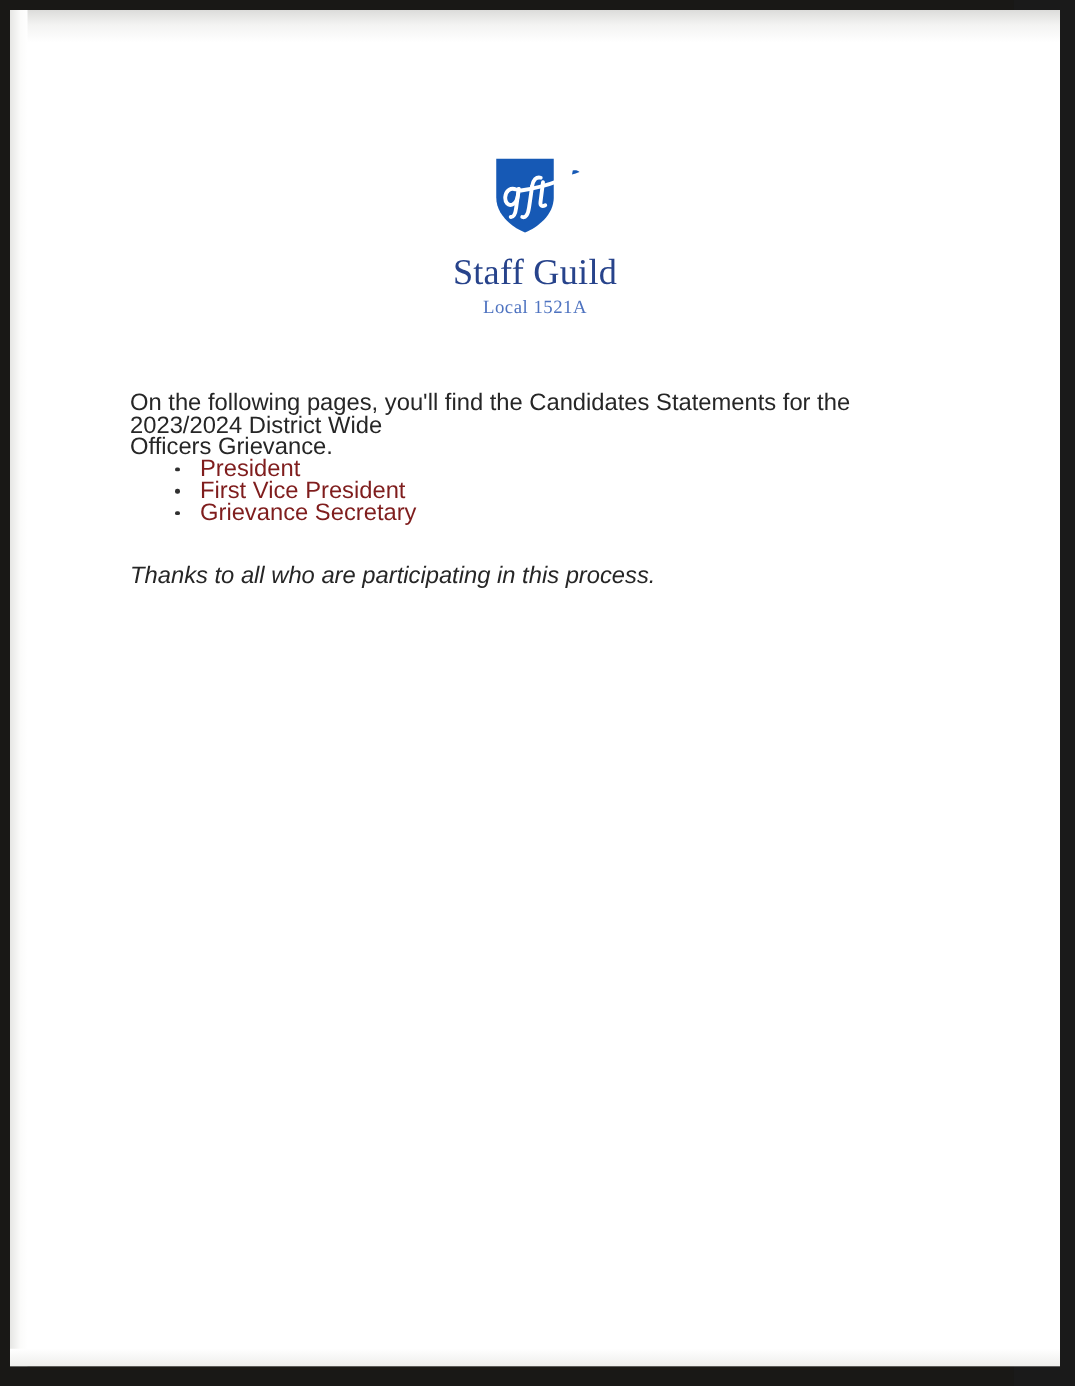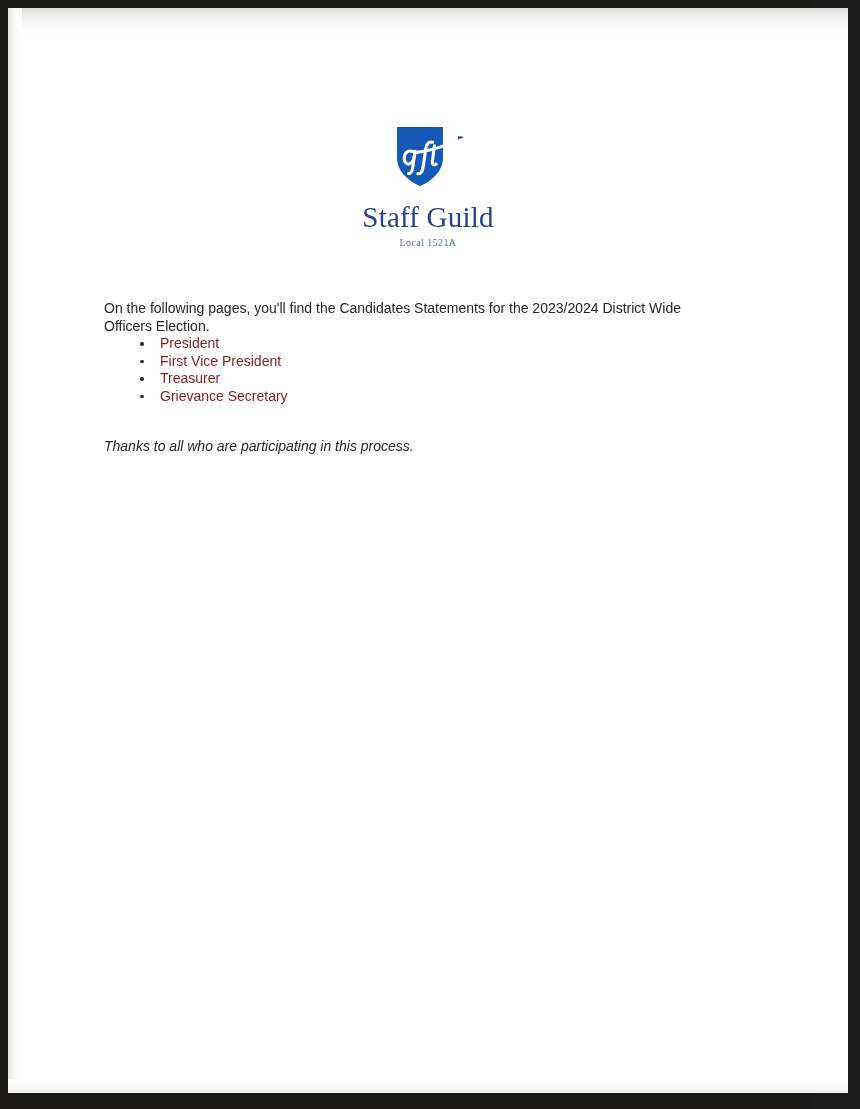--- a/index.html
+++ b/index.html
@@ -88,33 +88,33 @@
     margin-top: 9px;
     font-family: "Liberation Serif", serif;
     font-size: 29px;
     letter-spacing: 0.2px;
     color: #27438b;
     line-height: 1.05;
   }
   #org-local {
     margin-top: 5px;
     font-family: "Liberation Serif", serif;
-    font-size: 10px;
+    font-size: 15px;
     letter-spacing: 0.4px;
     color: #4e73c0;
   }
 
   
   #body-copy {
     position: absolute;
     left: 96px;
-    top: 292px;
+    top: 306px;
     width: 660px;
     color: #262626;
-    font-size: 14px;
+    font-size: 19px;
     line-height: 17.6px;
   }
   .para {
     margin: 0;
     color: #262626;
   }
   #office-list {
     margin: 0;
     padding: 0;
     list-style: none;
@@ -179,37 +179,33 @@
         </svg>
       </div>
 
       <div id="org-name">Staff Guild</div>
       <div id="org-local">Local 1521A</div>
     </div>
 
     <div id="body-copy">
 
       <p class="para">On the following pages, you'll find the Candidates Statements for the 2023/2024 District Wide</p>
-      <p class="para">Officers Election.</p>
+      <p class="para">Officers Grievance.</p>
 
       <ul id="office-list">
         <li>
           <span class="bullet-dot"></span>
           <span>President</span>
         </li>
         <li>
           <span class="bullet-dot"></span>
           <span>First Vice President</span>
         </li>
         <li>
           <span class="bullet-dot"></span>
-          <span>Treasurer</span>
-        </li>
-        <li>
-          <span class="bullet-dot"></span>
           <span>Grievance Secretary</span>
         </li>
       </ul>
 
       <p id="closing-line" class="para">Thanks to all who are participating in this process.</p>
     </div>
 
   </div>
 </div>
 

